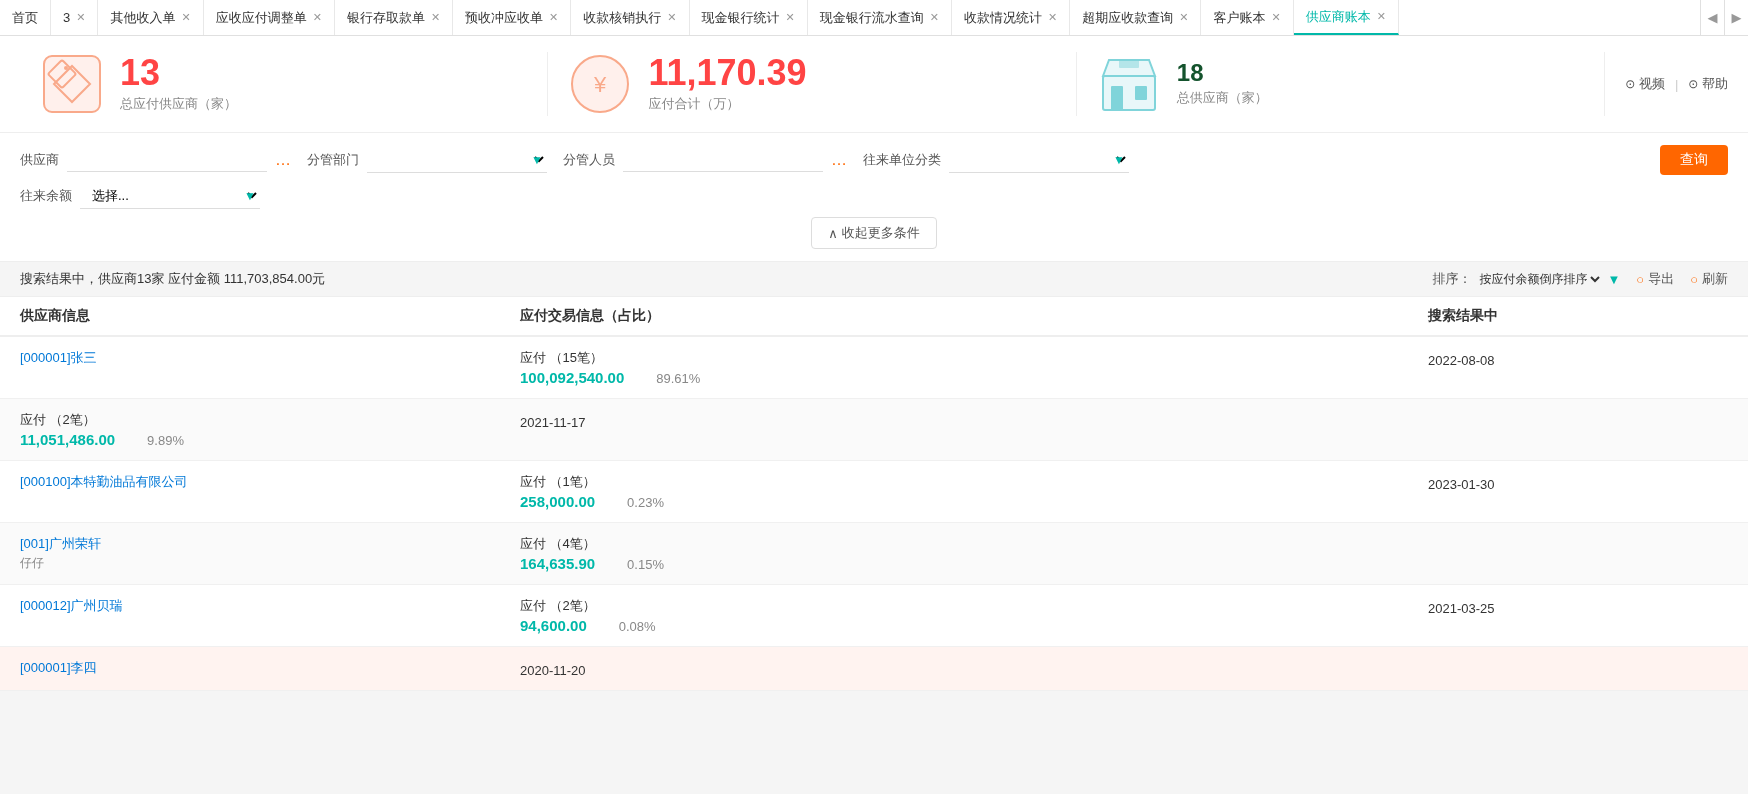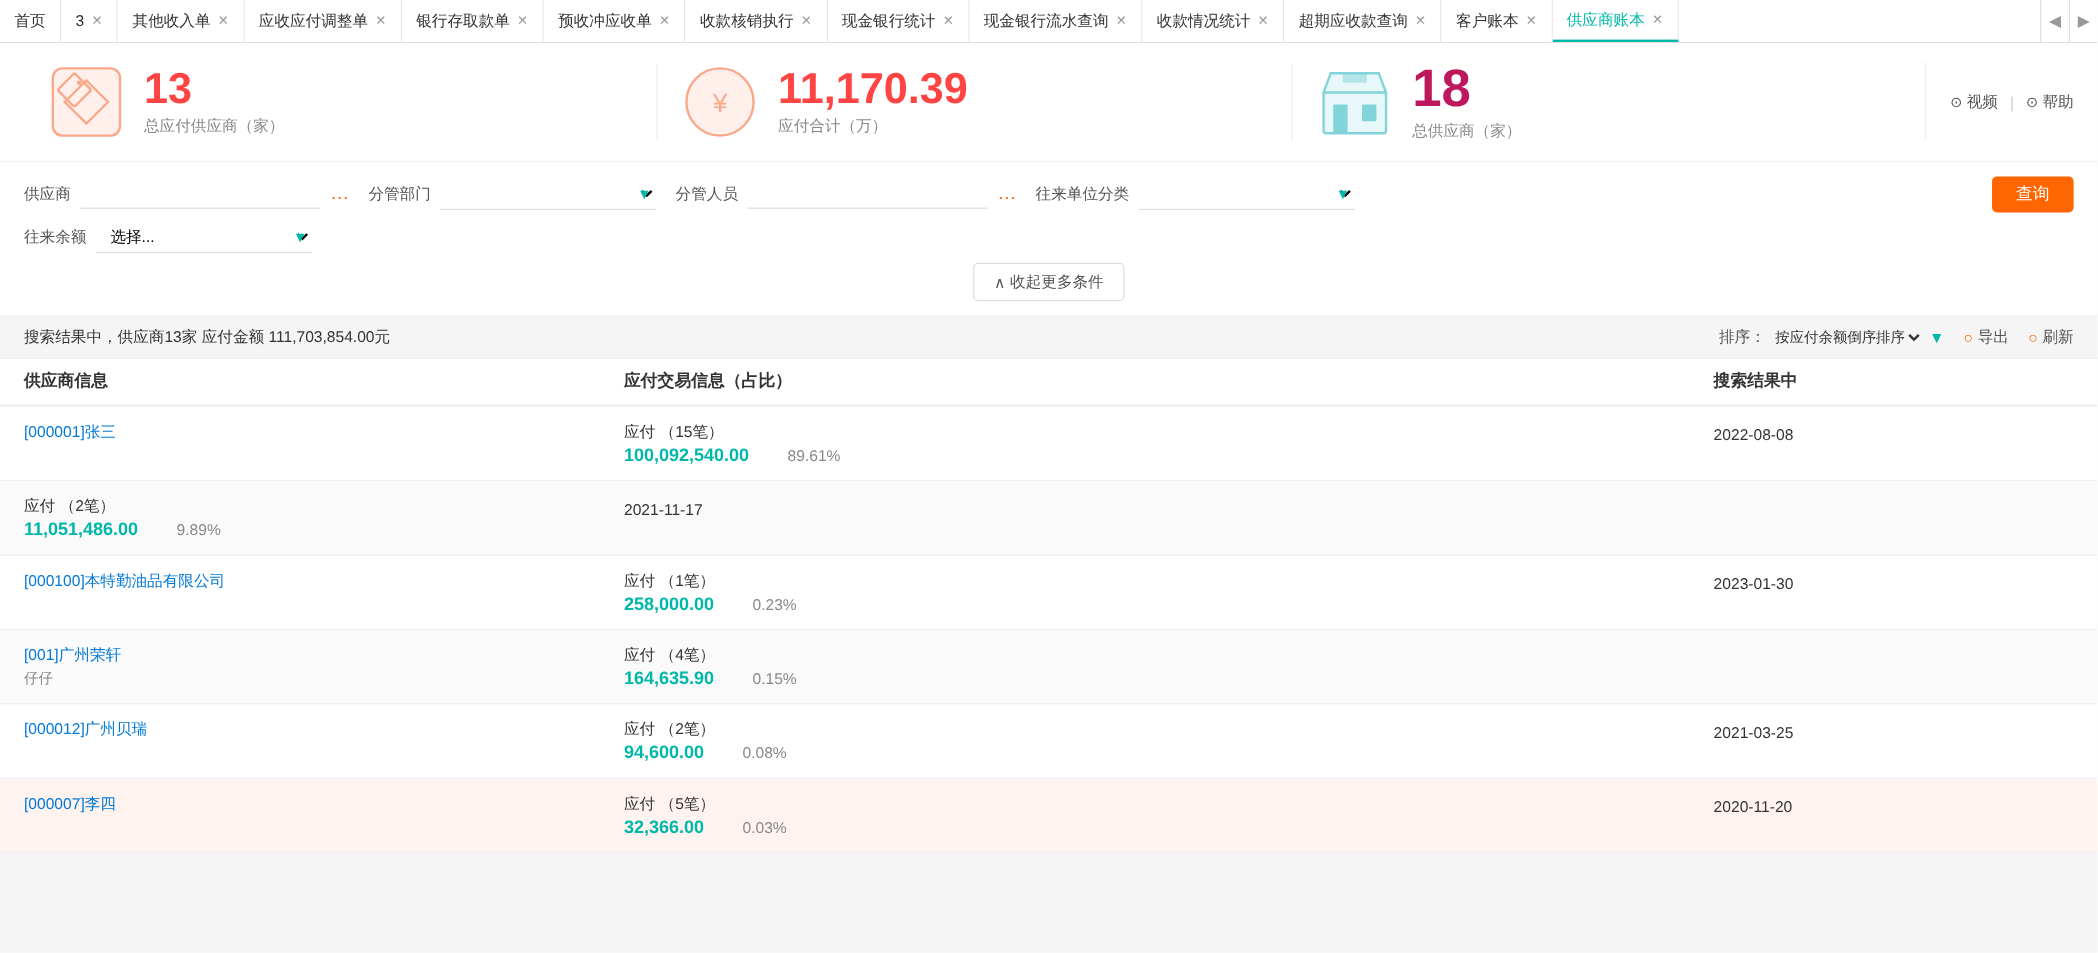--- a/index.html
+++ b/index.html
@@ -198,21 +198,21 @@
     <div class="card-icon">
       <svg viewBox="0 0 64 64" fill="none">
         <rect x="6" y="24" width="52" height="34" rx="2" fill="#e8f7f9" stroke="#80d4da" stroke-width="2"></rect>
         <rect x="14" y="34" width="12" height="24" rx="1" fill="#80d4da"></rect>
         <rect x="38" y="34" width="12" height="14" rx="1" fill="#80d4da"></rect>
         <path d="M6 24 L12 8 L52 8 L58 24 Z" fill="#e8f7f9" stroke="#80d4da" stroke-width="2"></path>
         <rect x="22" y="8" width="20" height="8" rx="1" fill="#80d4da" opacity="0.5"></rect>
       </svg>
     </div>
     <div class="card-content">
-      <div class="card-number" style="color:#be185d; font-size:44px;">18</div>
+      <div class="card-number" style="color:#14532d; font-size:24px;">18</div>
       <div class="card-label">总供应商（家）</div>
     </div>
   </div>
 
   <div class="top-right-links">
     <span>
       <span style="font-size:12px;">⊙</span> <span>视频</span>
     </span>
     <span class="divider">|</span>
     <span>
@@ -371,26 +371,19 @@
         <div class="tx-line1">应付 （2笔）</div>
         <div class="tx-row">
           <span class="tx-amount">94,600.00</span>
           <span class="tx-percent">0.08%</span>
         </div>
       </div>
       <div class="last-payment">2021-03-25</div>
     </div>
       <div class="table-row highlighted">
       <div>
-        <a href="#" class="supplier-name">[000007]李四</a>
+        <a href="#" class="supplier-name">[000001]李四</a>
         
       </div>
-      <div class="transaction-info">
-        <div class="tx-line1">应付 （5笔）</div>
-        <div class="tx-row">
-          <span class="tx-amount">32,366.00</span>
-          <span class="tx-percent">0.03%</span>
-        </div>
-      </div>
       <div class="last-payment">2020-11-20</div>
     </div>
     </div>
 </div>
 
 </body></html>

